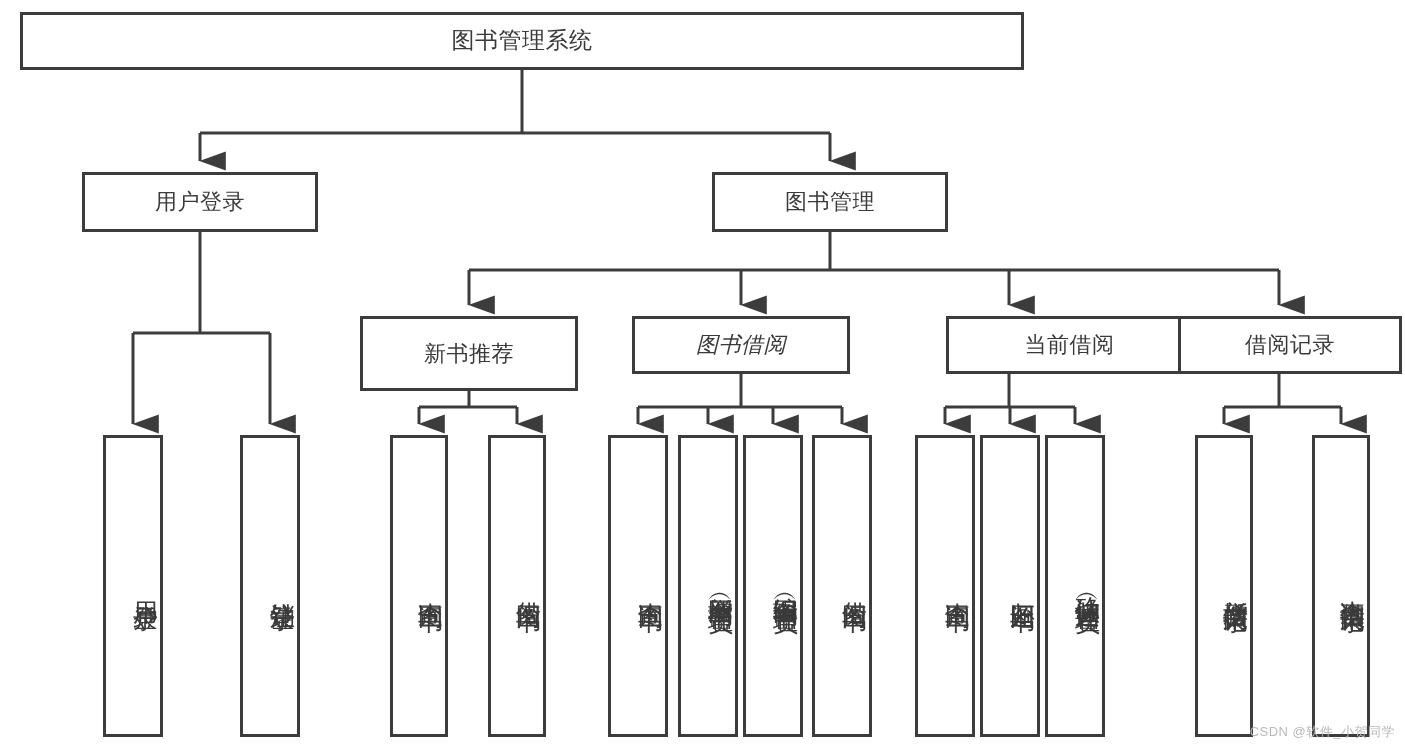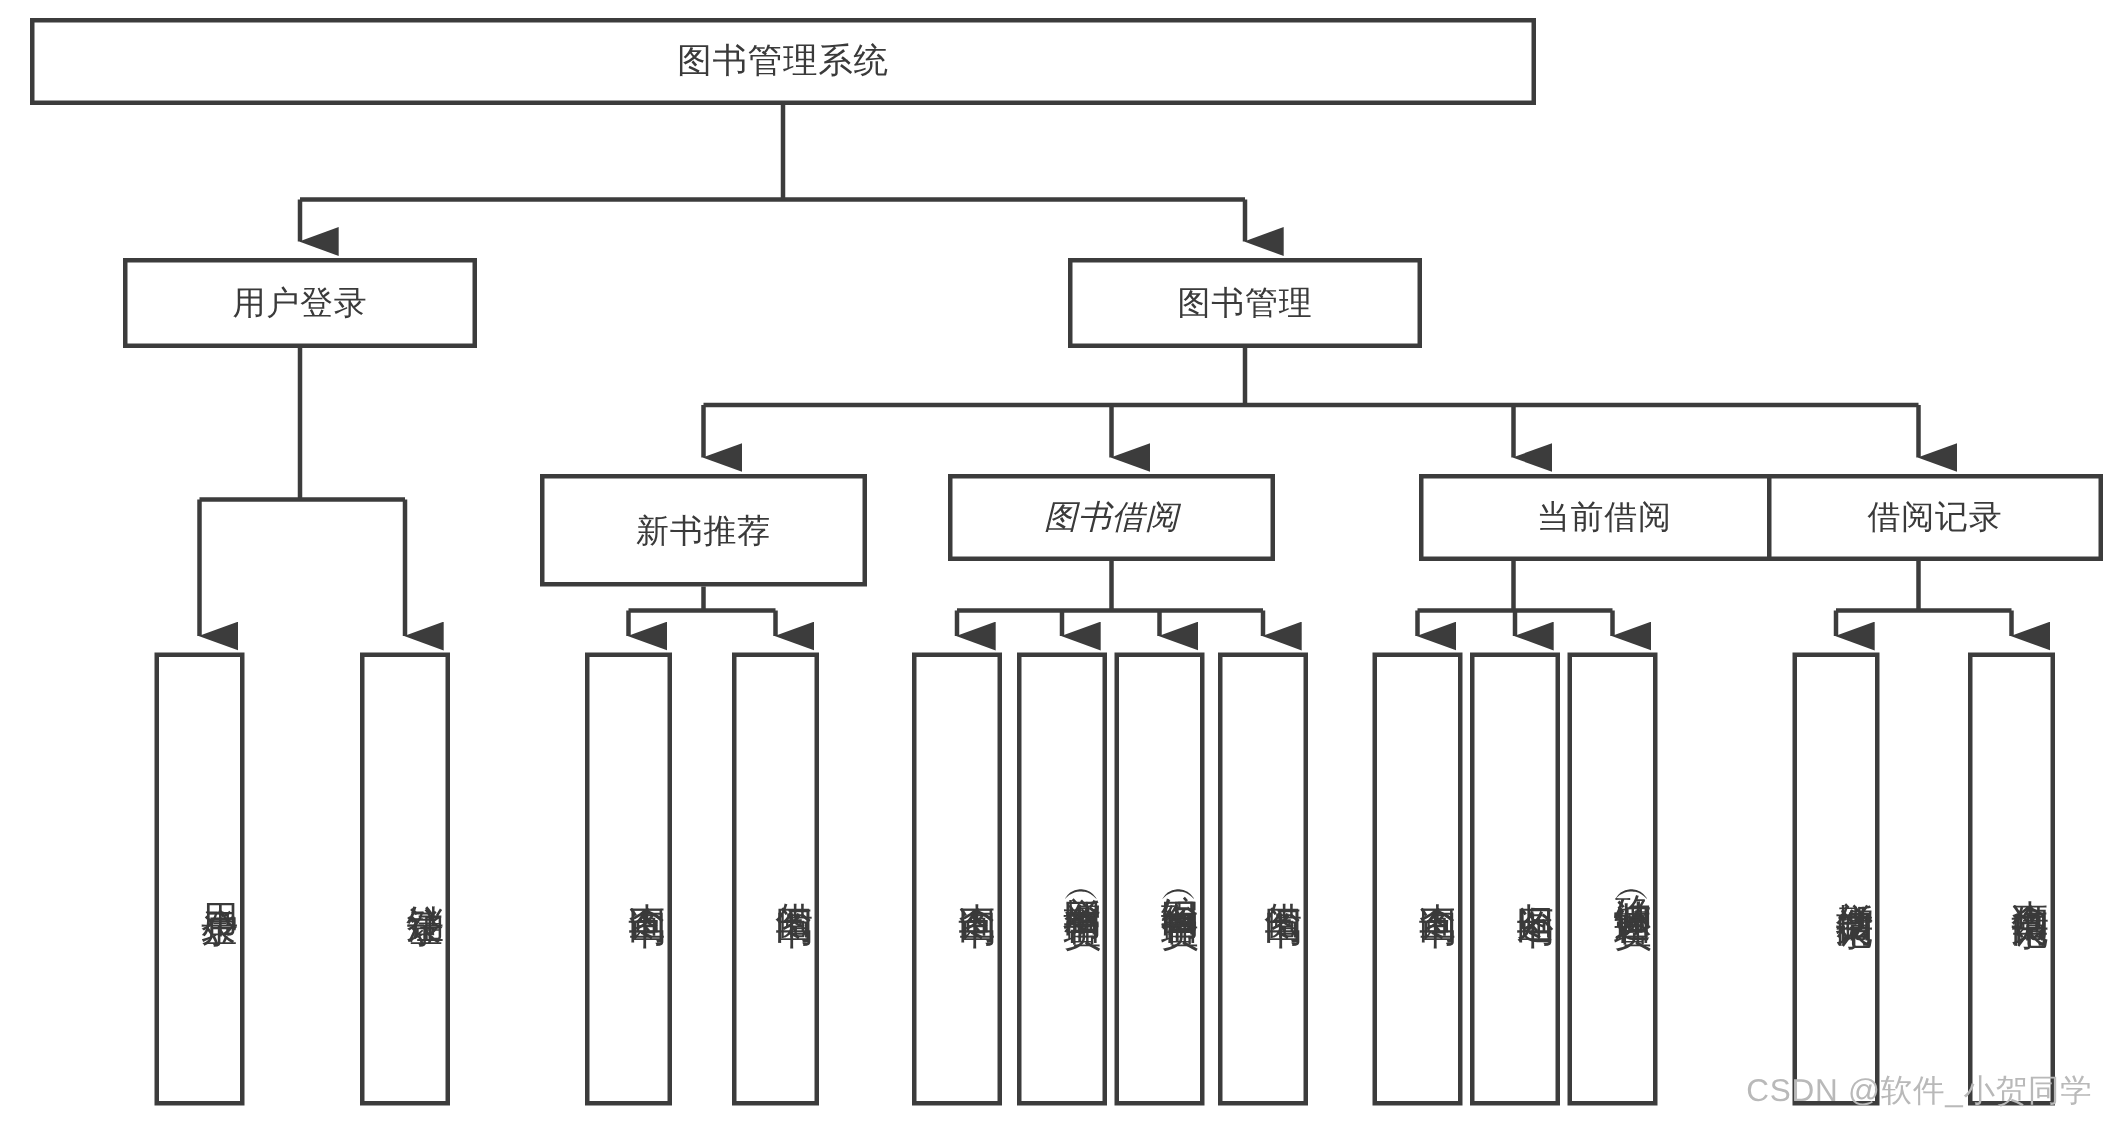--- a/index.html
+++ b/index.html
@@ -58,21 +58,21 @@
     text-orientation: upright;
     display: block;
   }
   .node.root {
     font-size: 23px;
   }
   .watermark {
     position: absolute;
     right: 10px;
     bottom: 6px;
-    font-size: 21px;
+    font-size: 13px;
     color: #b9b9b9;
     letter-spacing: 0.5px;
     white-space: nowrap;
   }
 </style>
 </head>
 <body>
 
 <div id="canvas">
 

